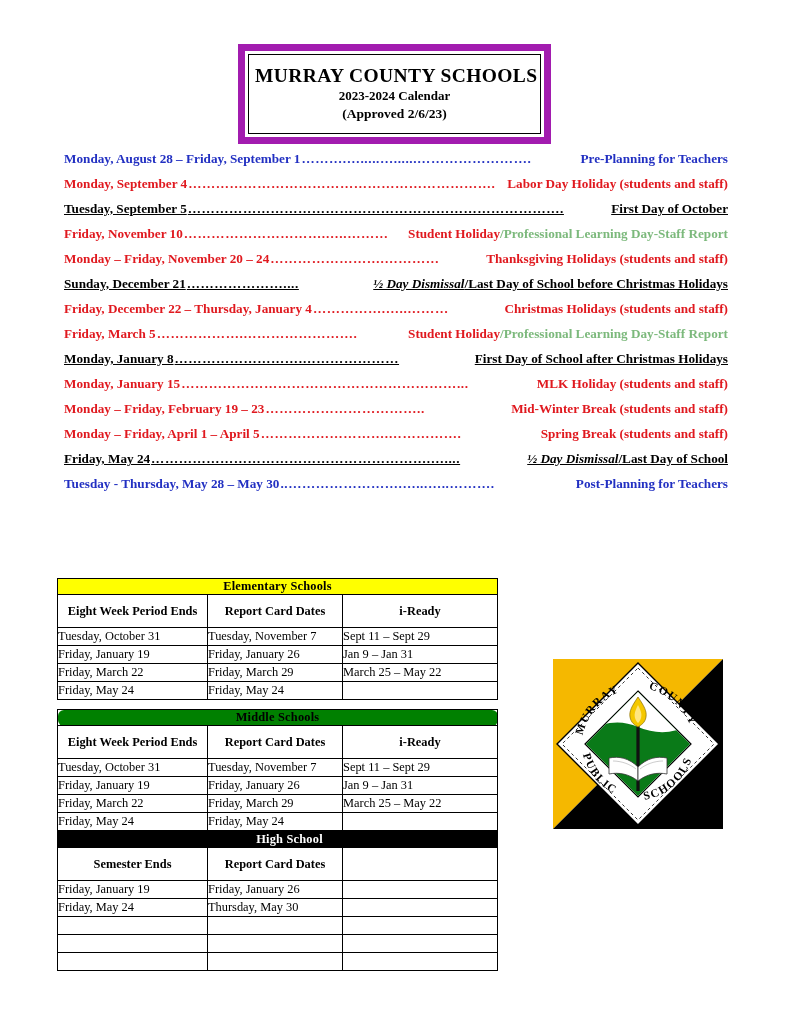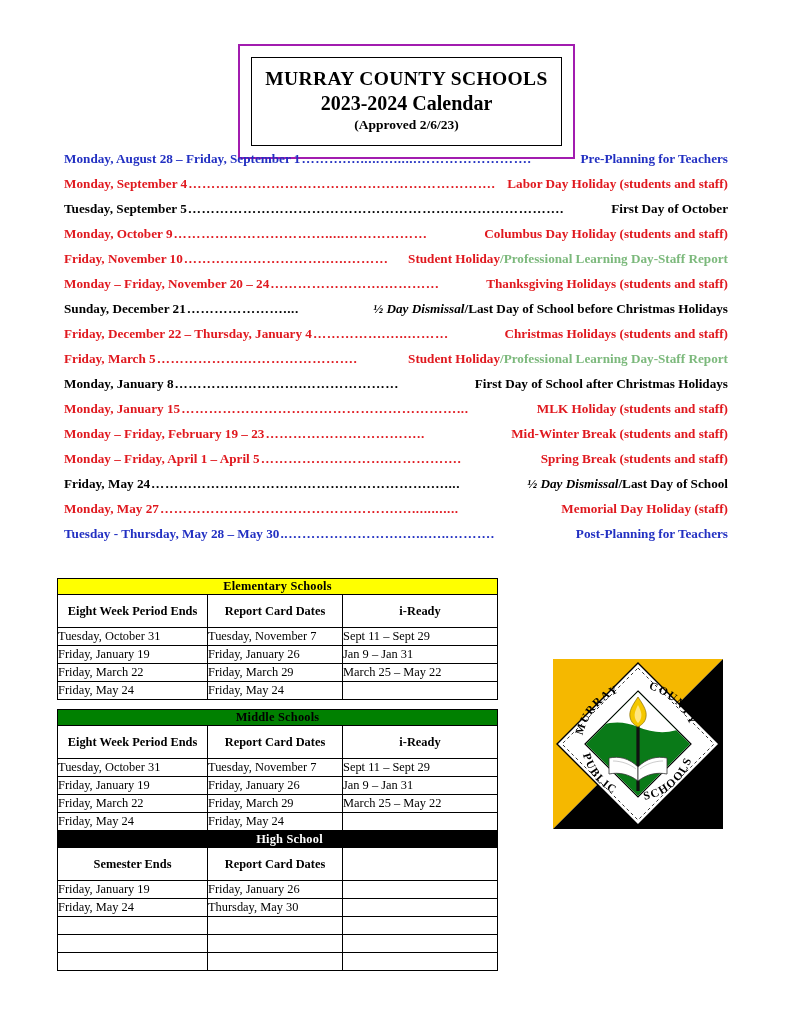--- a/index.html
+++ b/index.html
@@ -14,41 +14,41 @@
     color: #000000;
     position: relative;
     overflow: hidden;
   }
 
   
   #title-box-outer {
     position: absolute;
     left: 238px;
     top: 44px;
-    width: 337px;
+    width: 313px;
     box-sizing: border-box;
-    border: 2px solid #a21caf;
+    border: 7px solid #a21caf;
     background: #ffffff;
-    padding: 11px;
+    padding: 3px;
   }
   #title-box-inner {
     border: 1.5px solid #000000;
     padding: 9px 6px 11px 6px;
     text-align: center;
     background: #ffffff;
   }
   #title-line-1 {
     font-size: 19.5px;
     font-weight: bold;
     letter-spacing: 0.4px;
     line-height: 1.18;
     white-space: nowrap;
   }
   #title-line-2 {
-    font-size: 20px;
+    font-size: 13px;
     font-weight: bold;
     line-height: 1.22;
     margin-top: 1px;
   }
   #title-line-3 {
     font-size: 13.5px;
     font-weight: bold;
     line-height: 1.2;
     margin-top: 2px;
   }
@@ -81,21 +81,21 @@
     letter-spacing: 0.6px;
     padding: 0 1px;
     min-width: 10px;
   }
   .cal-desc {
     flex: 0 0 auto;
     text-align: left;
   }
   .c-blue  { color: #2230c2; }
   .c-red   { color: #e0191f; }
-  .c-black { color: #000000; }
+  .c-black { color: #000000; text-decoration: underline; }
   .c-green { color: #7cb97c; }
   .ital    { font-style: italic; }
 
   
   .sched-table {
     position: absolute;
     border-collapse: collapse;
     table-layout: fixed;
     background: #ffffff;
   }
@@ -109,21 +109,21 @@
   }
   .tbl-title {
     text-align: center;
     font-weight: bold;
     font-size: 12.4px;
     height: 15px;
     line-height: 15px;
     letter-spacing: 0.2px;
   }
   .tbl-title.yellow { background: #ffff00; color: #000000; }
-  .tbl-title.green  { background: #008000; color: #000000; }
+  .tbl-title.green  { background: #008000; color: #000000; border-radius: 6px; }
   .tbl-title.black  { background: #000000; color: #ffffff; padding-left: 24px; }
   .tbl-colhead {
     text-align: center;
     font-weight: bold;
     font-size: 12.6px;
     height: 32px;
     padding-bottom: 10px;
     vertical-align: top;
     padding-top: 4px;
   }
@@ -170,25 +170,20 @@
       <span class="cal-date c-red">Monday, September 4</span>
       <span class="cal-dots c-red"> ………………………………………………………….</span>
       <span class="cal-desc c-red">Labor Day Holiday (students and staff)</span>
     </div>
     <div class="cal-row">
       <span class="cal-date c-black">Tuesday, September 5</span>
       <span class="cal-dots c-black"> ……………………………………………………………………….</span>
       <span class="cal-desc c-black">First Day of October</span>
     </div>
     <div class="cal-row">
-      <span class="cal-date c-red">Monday, October 9</span>
-      <span class="cal-dots c-red"> …………………………….....………………</span>
-      <span class="cal-desc c-red">Columbus Day Holiday (students and staff)</span>
-    </div>
-    <div class="cal-row">
       <span class="cal-date c-red">Friday, November 10</span>
       <span class="cal-dots c-red">………………………….…..………</span>
       <span class="cal-desc"><span class="c-red">Student Holiday</span><span class="c-green">/Professional Learning Day-Staff Report</span></span>
     </div>
     <div class="cal-row">
       <span class="cal-date c-red">Monday – Friday, November 20 – 24</span>
       <span class="cal-dots c-red"> …………………….…………</span>
       <span class="cal-desc c-red">Thanksgiving Holidays (students and staff)</span>
     </div>
     <div class="cal-row">
@@ -223,25 +218,20 @@
     </div>
     <div class="cal-row">
       <span class="cal-date c-red">Monday – Friday, April 1 – April 5</span>
       <span class="cal-dots c-red"> ……………………….…………….</span>
       <span class="cal-desc c-red">Spring Break (students and staff)</span>
     </div>
     <div class="cal-row">
       <span class="cal-date c-black">Friday, May 24</span>
       <span class="cal-dots c-black"> …………………………………………………….…....</span>
       <span class="cal-desc"><span class="c-black ital">½ Day Dismissal</span><span class="c-black">/Last Day of School</span></span>
-    </div>
-    <div class="cal-row">
-      <span class="cal-date c-red">Monday, May 27</span>
-      <span class="cal-dots c-red"> …………………………………………….…............</span>
-      <span class="cal-desc c-red">Memorial Day Holiday (staff)</span>
     </div>
     <div class="cal-row">
       <span class="cal-date c-blue">Tuesday - Thursday, May 28 – May 30</span>
       <span class="cal-dots c-blue">..…………………….…...…..……….</span>
       <span class="cal-desc c-blue">Post-Planning for Teachers</span>
     </div>
   </div>
 
 <table class="sched-table" id="table-elementary">
     <colgroup>

